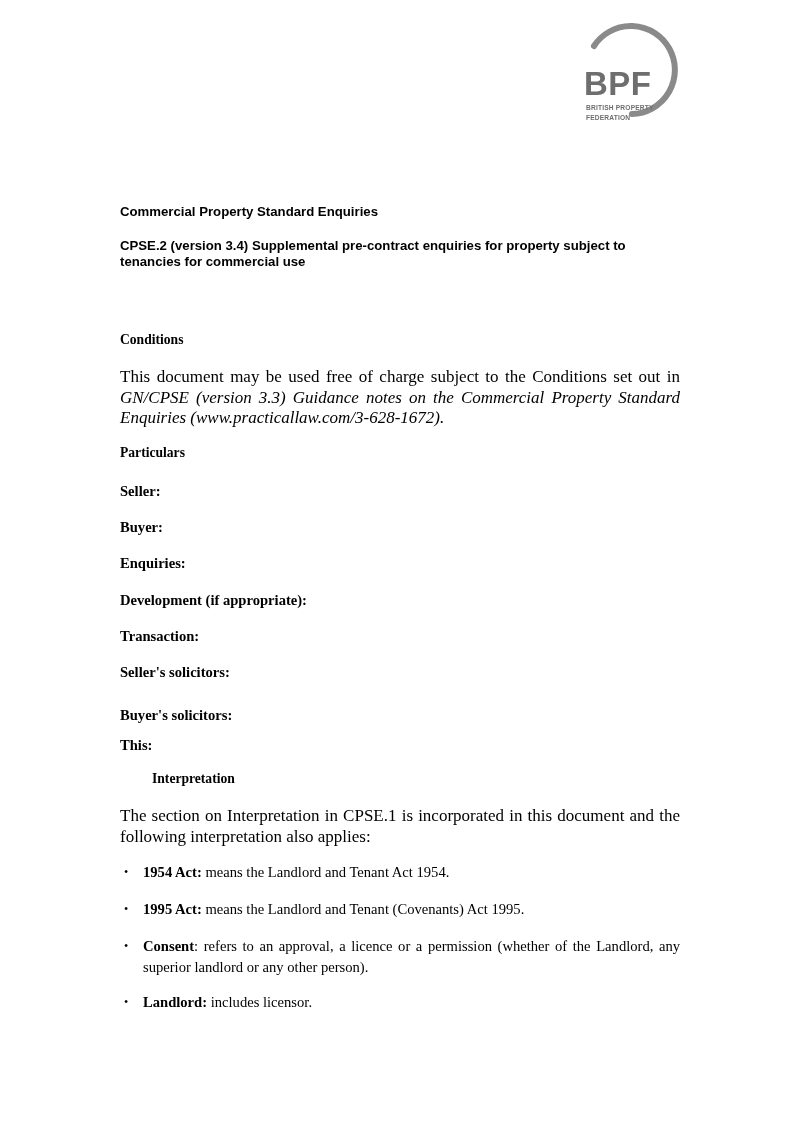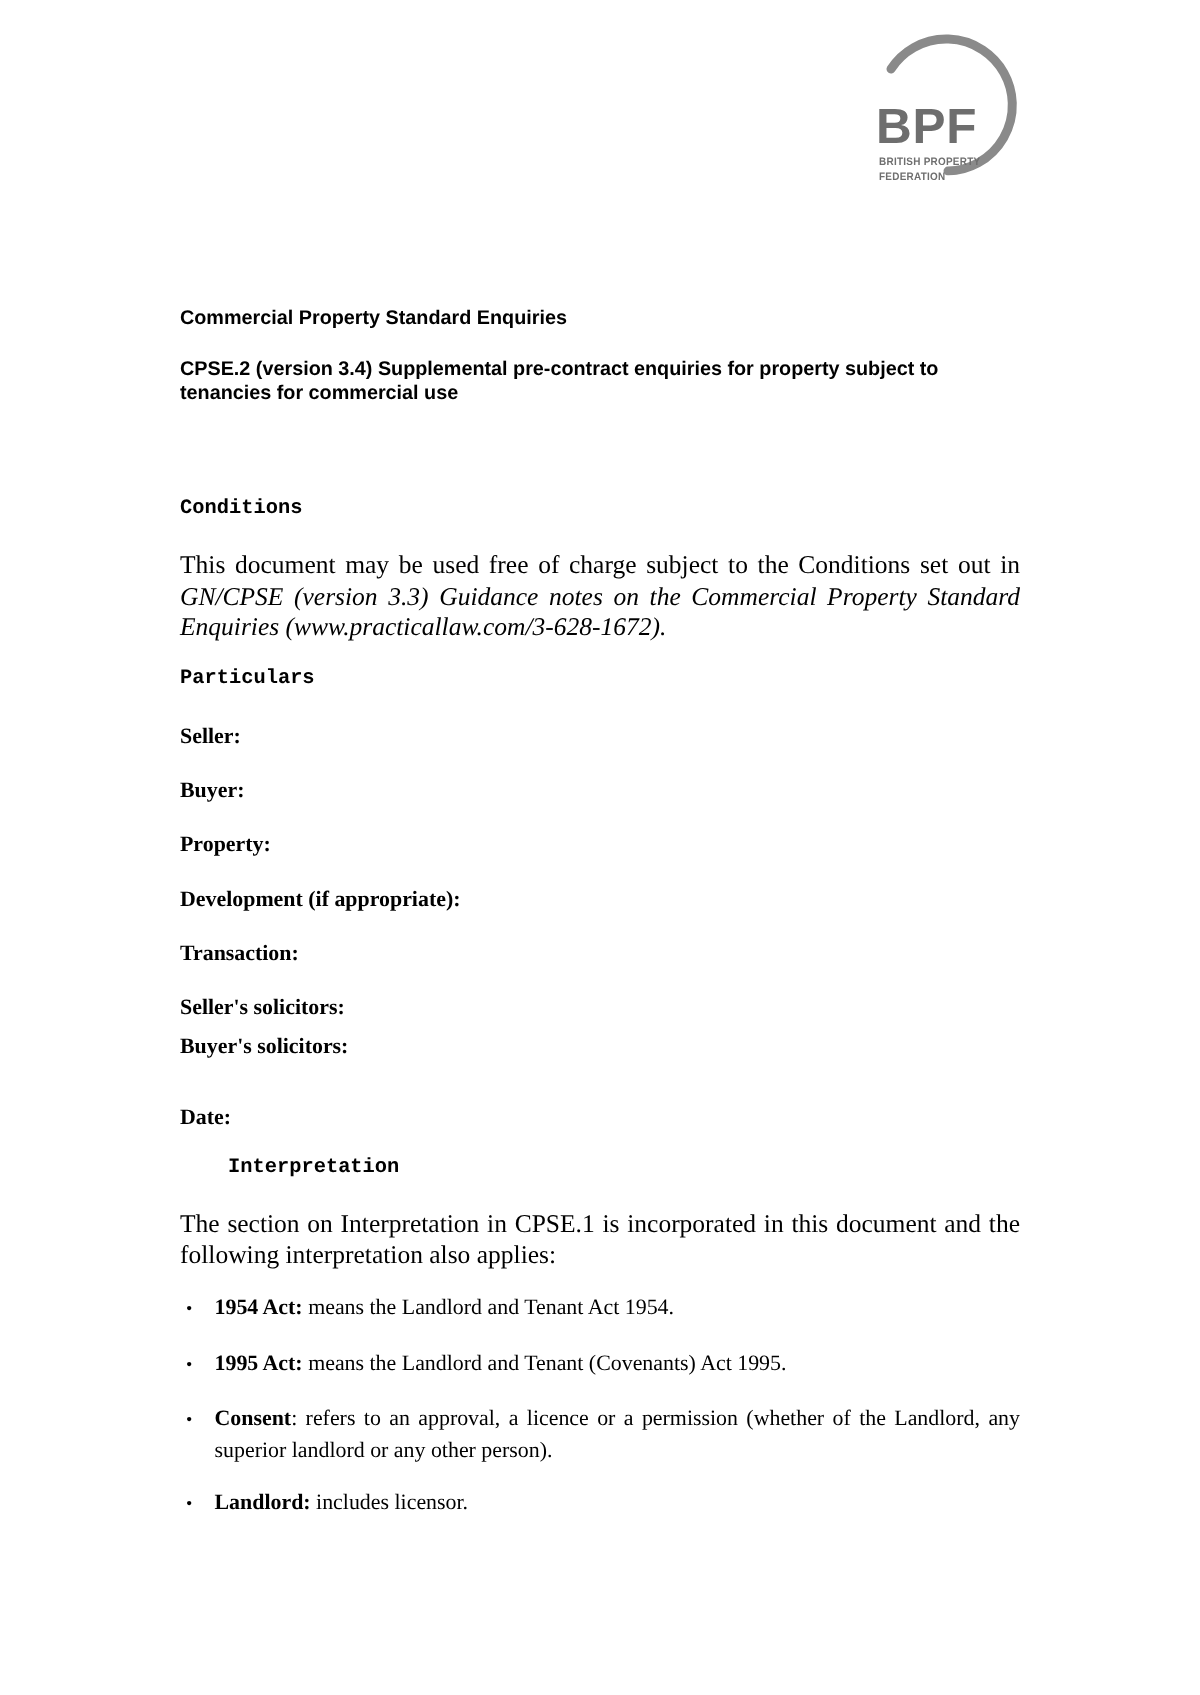--- a/index.html
+++ b/index.html
@@ -74,21 +74,21 @@
   }
 
   .h-sans-title {
     font-family: "Liberation Sans", sans-serif;
     font-weight: bold;
     font-size: 13.2px;
     line-height: 16px;
     margin: 0;
   }
   .h-sans-heading {
-    font-family: Liberation Mono, monospace;
+    font-family: Liberation Serif, serif;
     font-weight: bold;
     font-size: 13.6px;
     line-height: 17px;
     margin: 0;
   }
   .body-text {
     font-family: "Liberation Serif", serif;
     font-size: 17px;
     line-height: 20.6px;
     text-align: justify;
@@ -148,26 +148,26 @@
     <div class="abs h-sans-title" style="top:238px; width:548px;">CPSE.2 (version 3.4) Supplemental pre-contract enquiries for property subject to tenancies for commercial use</div>
 
     <div class="abs h-sans-heading" style="top:331px;">Conditions</div>
 
     <div class="abs body-text" style="top:367px; width:560px;"><span>This document may be used free of charge subject  to the Conditions set out in </span><i>GN/CPSE (version 3.3) Guidance notes on the Commercial Property Standard Enquiries (www.practicallaw.com/3-628-1672).</i></div>
 
     <div class="abs h-sans-heading" style="top:444px;">Particulars</div>
 
     <div class="abs field-label" style="top:482px;">Seller:</div>
     <div class="abs field-label" style="top:518px;">Buyer:</div>
-    <div class="abs field-label" style="top:554px;">Property:</div>
+    <div class="abs field-label" style="top:554px;">Enquiries:</div>
     <div class="abs field-label" style="top:591px;">Development (if appropriate):</div>
     <div class="abs field-label" style="top:627px;">Transaction:</div>
     <div class="abs field-label" style="top:663px;">Seller's solicitors:</div>
-    <div class="abs field-label" style="top:689px;">Buyer's solicitors:</div>
-    <div class="abs field-label" style="top:736px;">Date:</div>
+    <div class="abs field-label" style="top:706px;">Buyer's solicitors:</div>
+    <div class="abs field-label" style="top:736px;">This:</div>
 
     <div class="abs h-sans-heading" style="top:770px;padding-left:32px;">Interpretation</div>
 
     <div class="abs body-text" style="top:806px; width:560px;">The section on Interpretation in CPSE.1 is incorporated in this document and the following interpretation also applies:</div>
 
     <div class="bullet-row" style="top:862px;">
       <span class="bullet-mark">•</span>
       <span class="bullet-text"><b>1954 Act:</b><span> means the Landlord and Tenant Act 1954.</span></span>
     </div>
 

